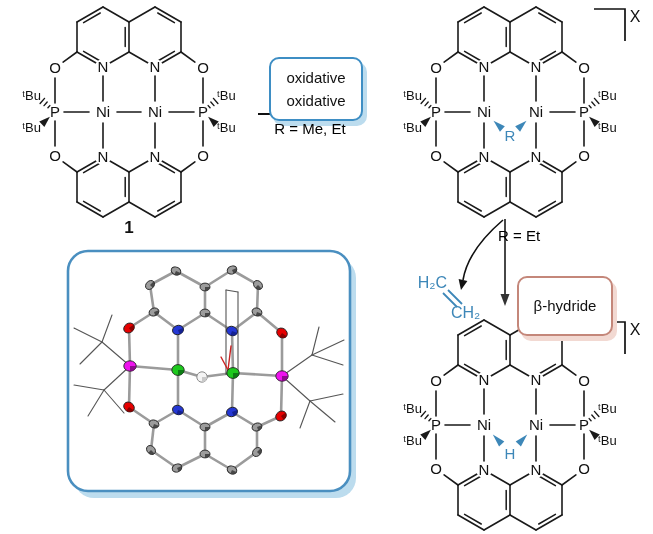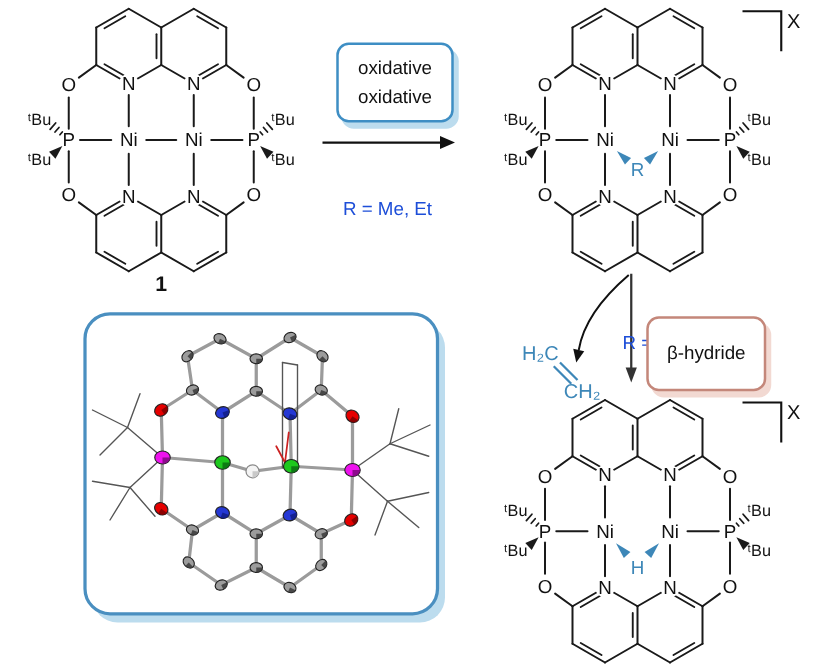--- a/index.html
+++ b/index.html
@@ -3,22 +3,22 @@
 <meta charset="utf-8">
 <style>
   html,body{margin:0;padding:0;background:#fff;}
   body{width:653px;height:534px;overflow:hidden;}
   .canvas{position:relative;width:653px;height:534px;background:#fff;
           font-family:"Liberation Sans","DejaVu Sans",sans-serif;color:#111;}
   .canvas svg{position:absolute;}
   svg text{font-family:"Liberation Sans","DejaVu Sans",sans-serif;}
   .box{position:absolute;background:#fff;border:2px solid #888;border-radius:10px;
        display:flex;flex-direction:column;align-items:center;justify-content:center;
-       font-size:15px;line-height:1.55;color:#111;}
-  .caption{position:absolute;font-size:15px;color:#1d4ed8;white-space:nowrap;margin-top:39px;}
+       font-size:15px;line-height:1.55;color:#111;margin-top:23px;}
+  .caption{position:absolute;font-size:15px;color:#000000;white-space:nowrap;}
 </style>
 </head>
 <body>
 
 <div class="canvas">
 
   <svg id="cx0" style="left:1px;top:0" width="266" height="240" viewBox="0 0 266 240">
       <line x1="128" y1="22" x2="102" y2="7" stroke="#1a1a1a" stroke-width="1.6" stroke-linecap="round"></line>
       <line x1="102" y1="7" x2="76" y2="22" stroke="#1a1a1a" stroke-width="1.6" stroke-linecap="round"></line>
       <line x1="76" y1="22" x2="76" y2="52" stroke="#1a1a1a" stroke-width="1.6" stroke-linecap="round"></line>

